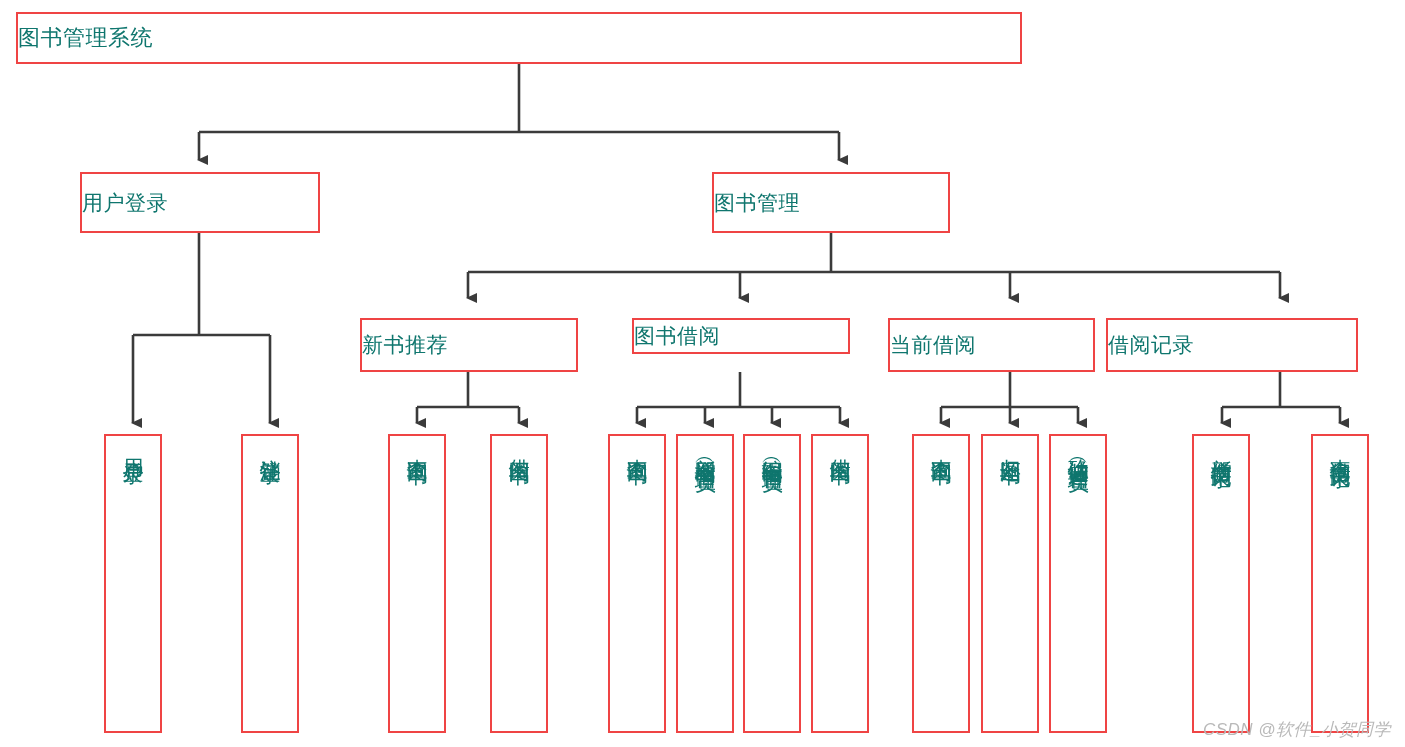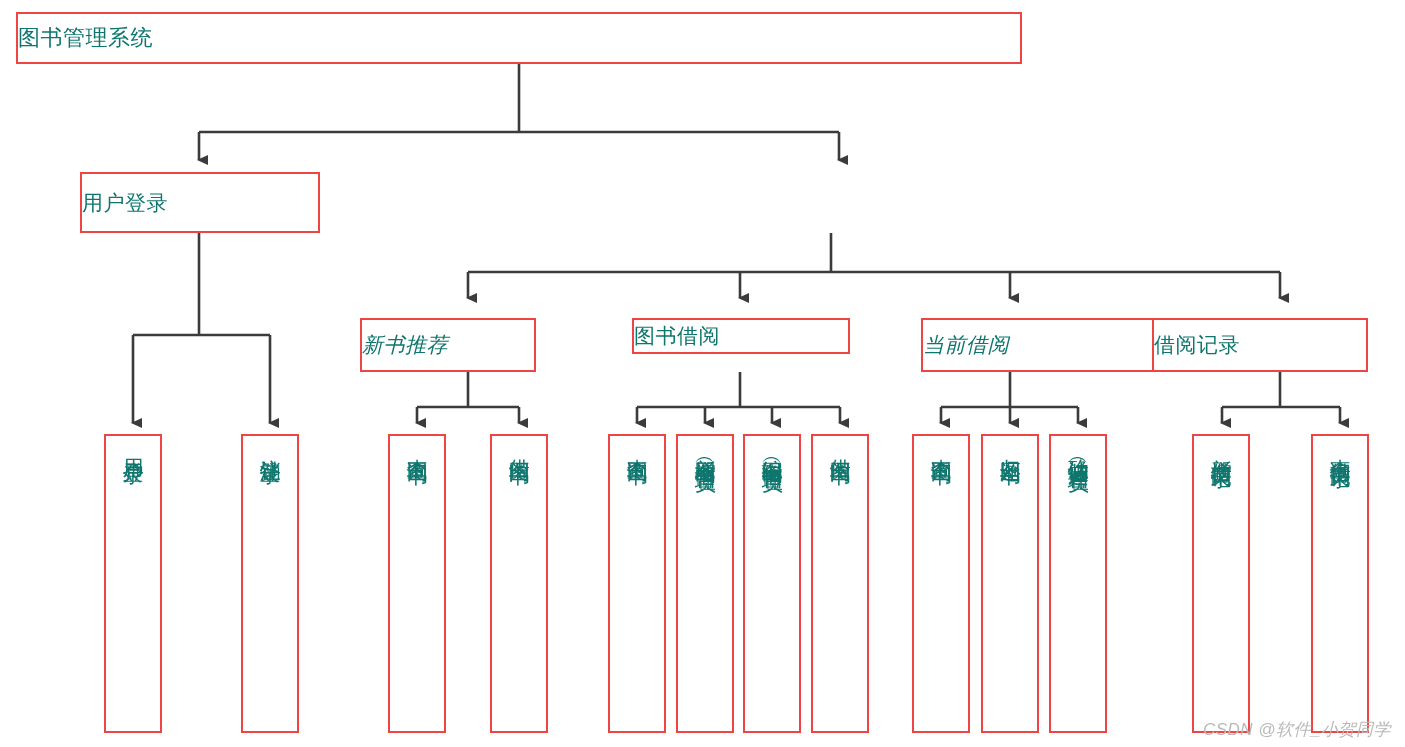--- a/index.html
+++ b/index.html
@@ -125,31 +125,34 @@
     <path class="wire" d="M 1340 407 L 1340 423" marker-end="url(#arw)"></path>
   </svg>
 
   <div class="node horiz root" style="left:16px; top:12px; width:1006px; height:52px;">
     <span>图书管理系统</span>
   </div>
 
   <div class="node horiz" style="left:80px; top:172px; width:240px; height:61px;">
     <span>用户登录</span>
   </div>
-
-  <div class="node horiz" style="left:360px; top:318px; width:176px; height:54px;font-style:italic;">
+  <div class="node horiz" style="left:712px; top:172px; width:238px; height:61px;">
+    <span>图书管理</span>
+  </div>
+
+  <div class="node horiz" style="left:360px; top:318px; width:218px; height:54px;">
     <span>新书推荐</span>
   </div>
   <div class="node horiz" style="left:632px; top:318px; width:218px; height:36px;">
     <span>图书借阅</span>
   </div>
-  <div class="node horiz" style="left:921px; top:318px; width:252px; height:54px;font-style:italic;">
+  <div class="node horiz" style="left:888px; top:318px; width:207px; height:54px;">
     <span>当前借阅</span>
   </div>
-  <div class="node horiz" style="left:1152px; top:318px; width:216px; height:54px;">
+  <div class="node horiz" style="left:1106px; top:318px; width:252px; height:54px;">
     <span>借阅记录</span>
   </div>
 
   <div class="node vert" style="left:104px; top:434px; width:58px; height:299px;">
     <span>用户登录</span>
   </div>
   <div class="node vert" style="left:241px; top:434px; width:58px; height:299px;">
     <span>注销登录</span>
   </div>
 

